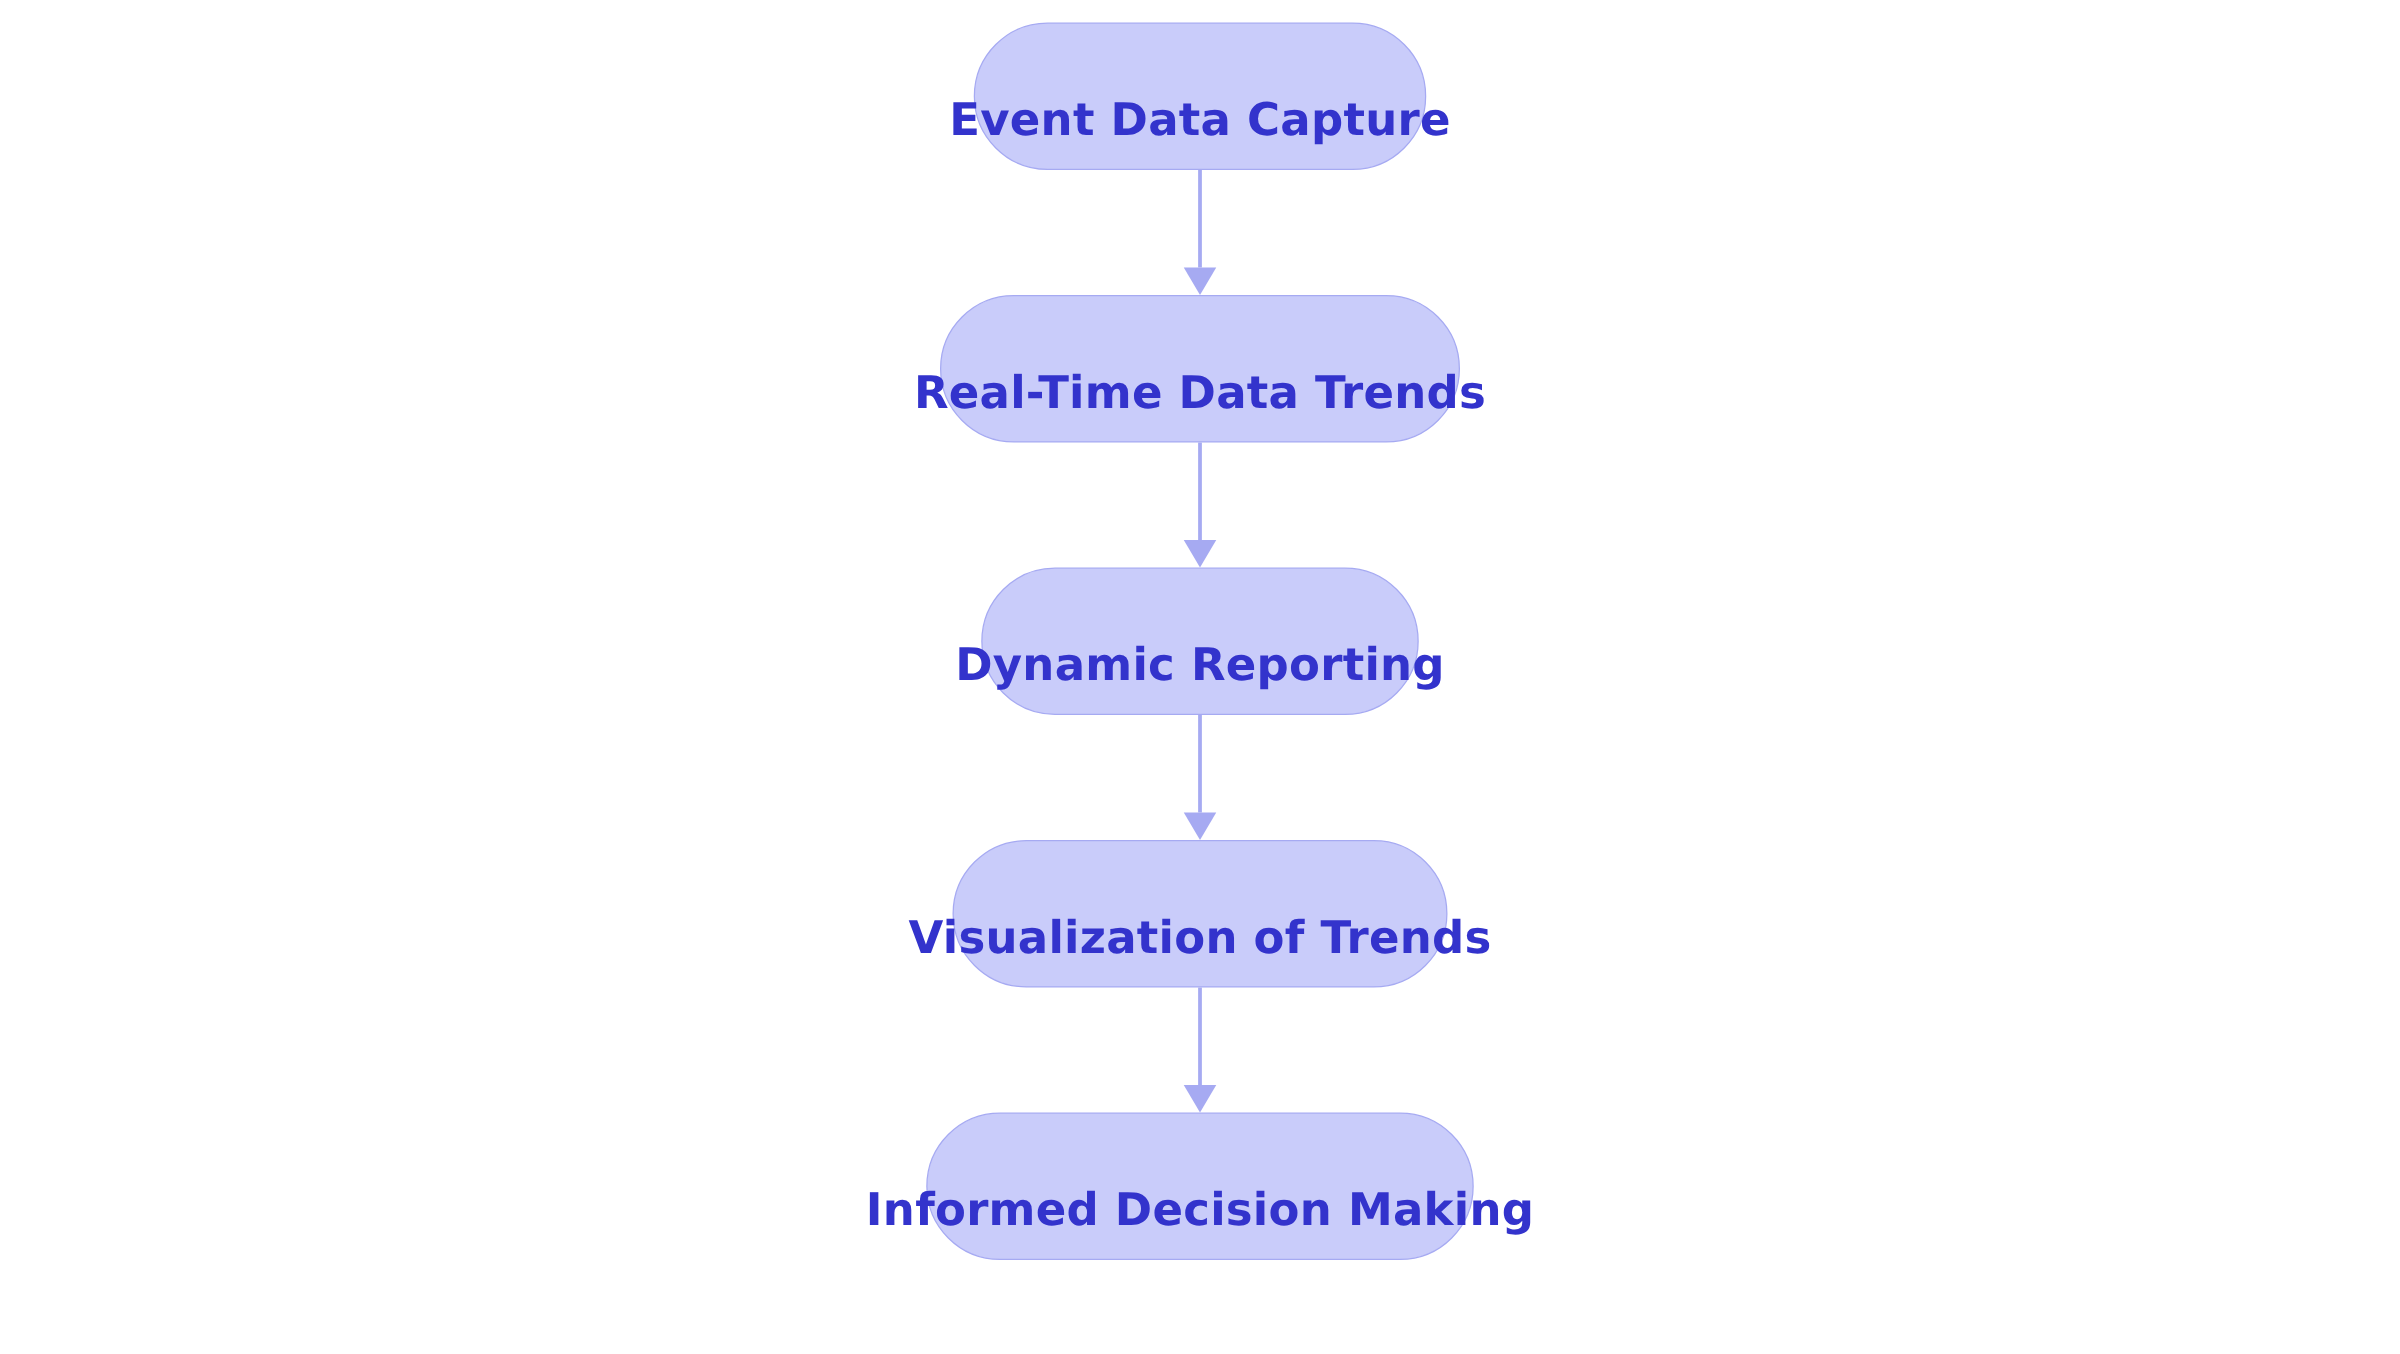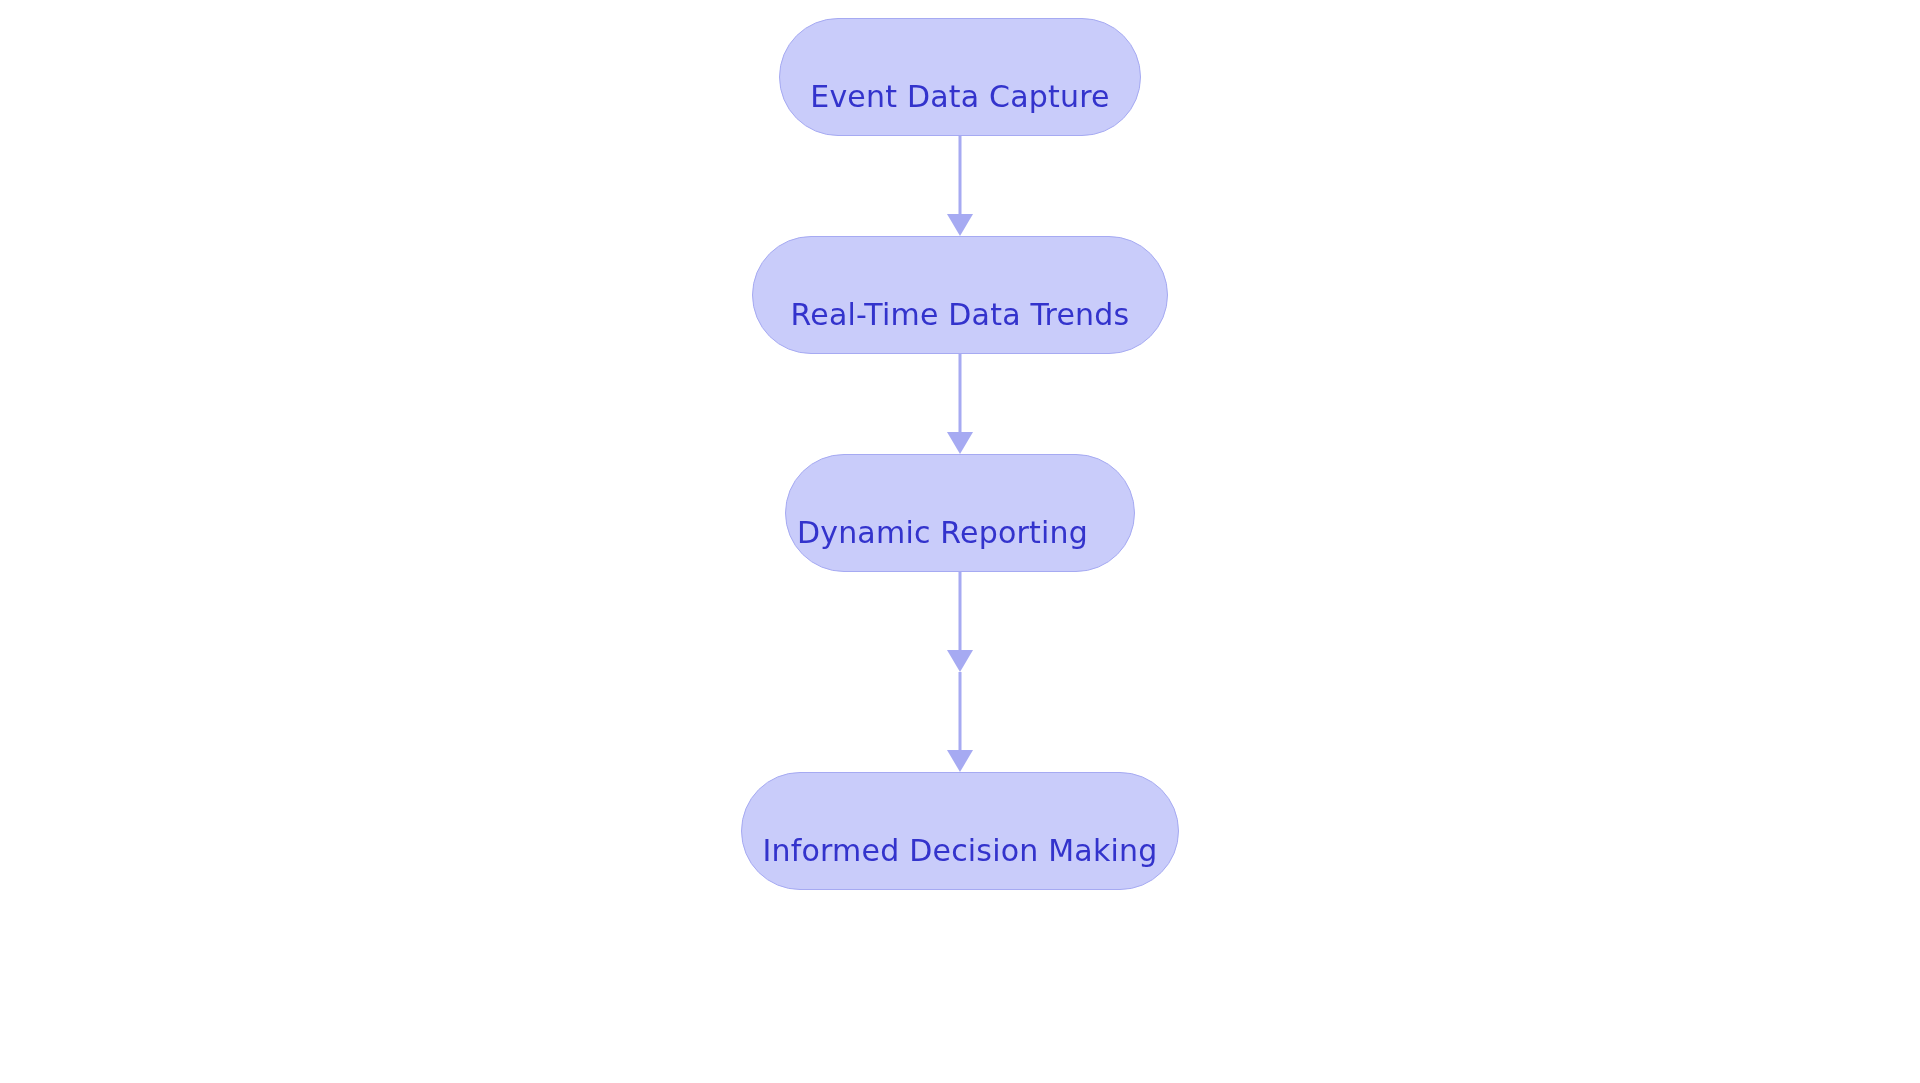--- a/index.html
+++ b/index.html
@@ -42,33 +42,33 @@
     background: #c9ccfa;
     border: 1.6px solid #a6aaf2;
     display: flex;
     align-items: center;
     justify-content: center;
     padding: 0 46px;
     flex: 0 0 auto;
   }
   .node-label {
     color: #3333cc;
-    font-size: 30px;
-    font-weight: 400;
+    font-size: 36px;
+    font-weight: 700;
     letter-spacing: 0.2px;
     line-height: 1;
     white-space: nowrap;
     font-family: "DejaVu Sans", "Liberation Sans", sans-serif;
     margin-top: 40px;
   }
 
   
   .node.w1 { width: 362px; }
   .node.w2 { width: 416px; }
-  .node.w3 { width: 350px; justify-content: flex-end; }
+  .node.w3 { width: 350px; }
   .node.w4 { width: 396px; }
   .node.w5 { width: 438px; justify-content: center; }
 
   
   .connector {
     flex: 0 0 auto;
     width: 30px;
     height: 100px;
     position: relative;
   }
@@ -124,20 +124,23 @@
 
     <div class="node w3">
       <span class="node-label">Dynamic Reporting</span>
     </div>
 
     <div class="connector">
       <span class="stem"></span>
       <span class="head"></span>
     </div>
 
+    <div class="node w4">
+      <span class="node-label">Visualization of Trends</span>
+    </div>
 
     <div class="connector">
       <span class="stem"></span>
       <span class="head"></span>
     </div>
 
     <div class="node w5">
       <span class="node-label">Informed Decision Making</span>
     </div>
 

